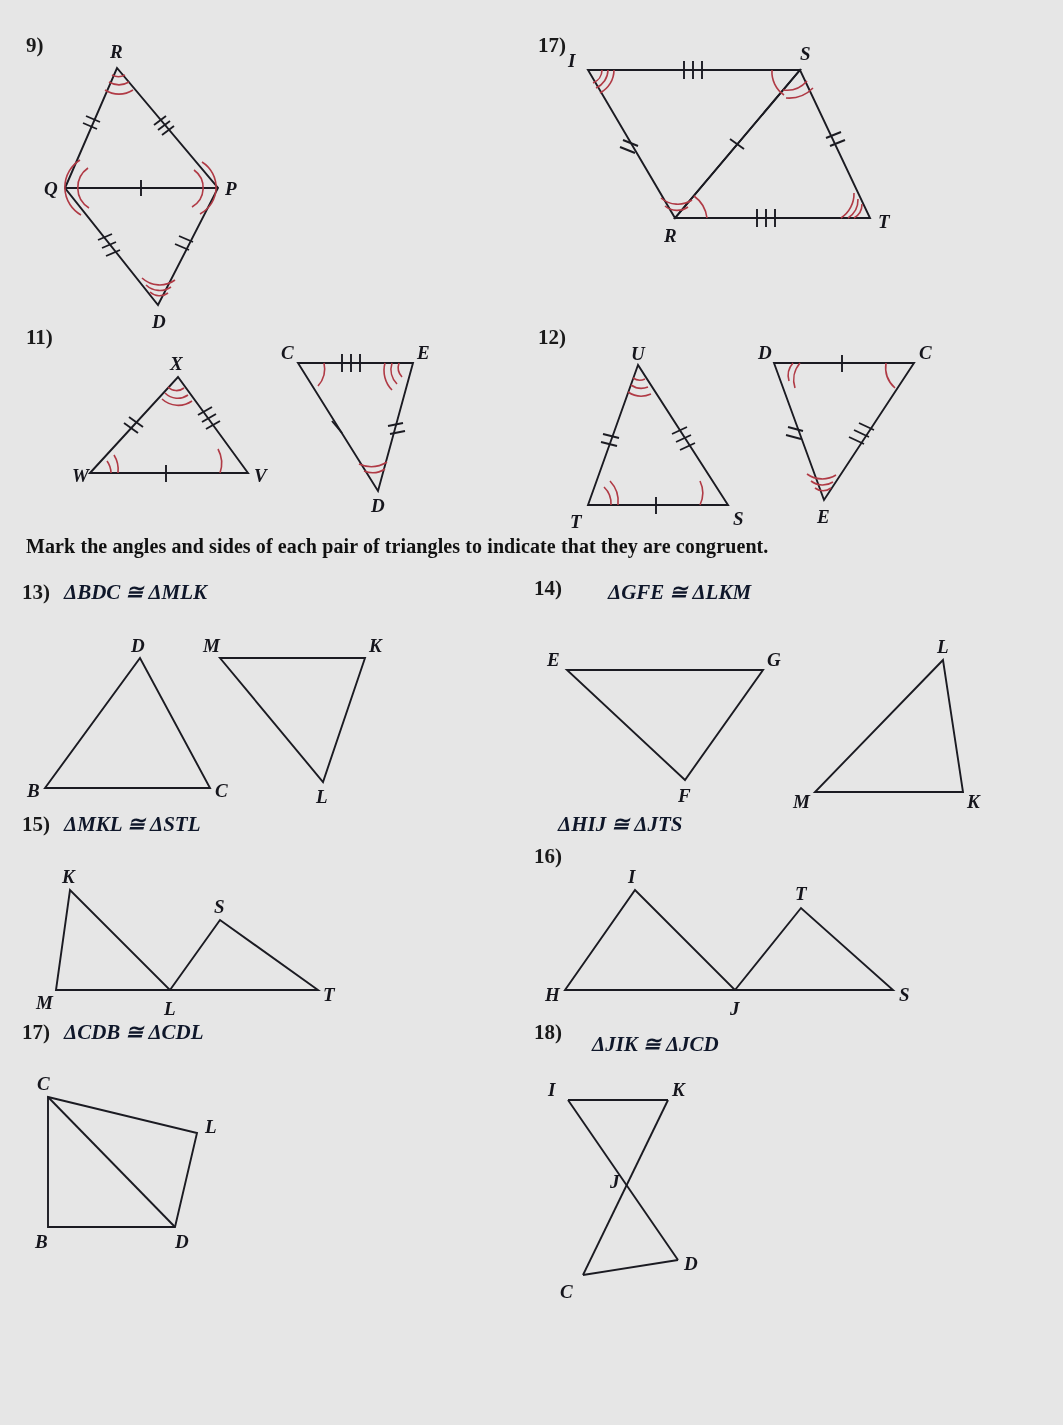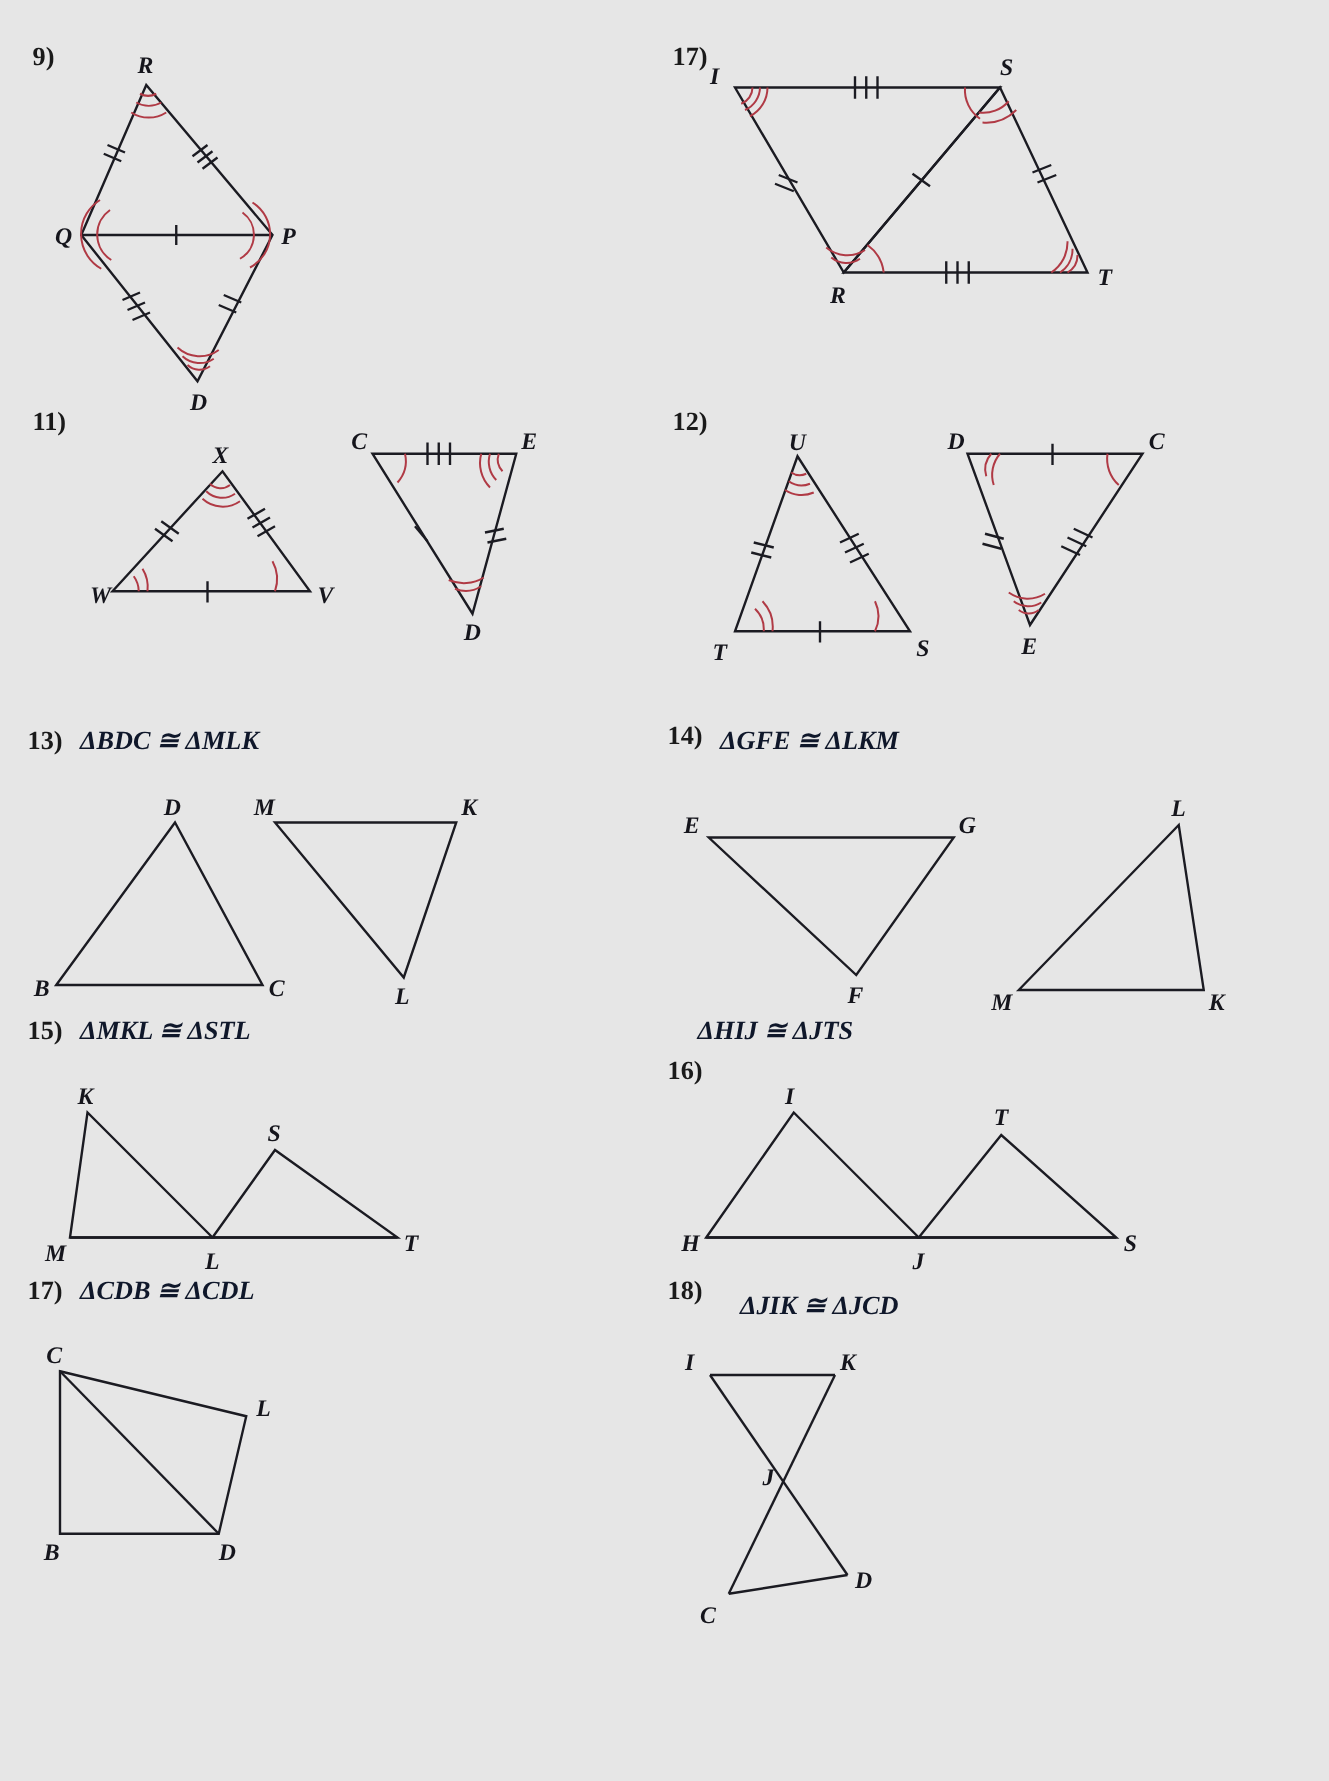--- a/index.html
+++ b/index.html
@@ -298,40 +298,41 @@
       <line x1="97" y1="75" x2="112" y2="82"></line>
       <line x1="92" y1="82" x2="107" y2="89"></line>
       <line x1="87" y1="89" x2="102" y2="96"></line>
     </g>
 
     <text class="lbl" x="-4" y="11">D</text>
     <text class="lbl" x="157" y="11">C</text>
     <text class="lbl" x="55" y="175">E</text>
   </svg>
 
+  <div class="instruction">Mark the angles and sides of each pair of triangles to indicate that they are congruent.</div>
 
   <div class="prob-num" style="left:22px; top:580px;">13)</div>
   <div class="prob-stmt" style="left:64px; top:580px;">ΔBDC ≅ ΔMLK</div>
 
   <svg class="fig" style="left:35px; top:640px;" width="350" height="160" viewBox="0 0 350 160">
 
     <path class="seg" d="M10,148 L105,18 L175,148 Z"></path>
 
     <path class="seg" d="M185,18 L330,18 L288,142 Z"></path>
 
     <text class="lbl" x="96" y="12">D</text>
     <text class="lbl" x="-8" y="157">B</text>
     <text class="lbl" x="180" y="157">C</text>
     <text class="lbl" x="168" y="12">M</text>
     <text class="lbl" x="334" y="12">K</text>
     <text class="lbl" x="281" y="163">L</text>
   </svg>
 
   <div class="prob-num" style="left:534px; top:576px;">14)</div>
-  <div class="prob-stmt" style="left:576px; top:580px;">ΔGFE ≅ ΔLKM</div>
+  <div class="prob-stmt" style="left:608px; top:580px;">ΔGFE ≅ ΔLKM</div>
 
   <svg class="fig" style="left:545px; top:640px;" width="440" height="170" viewBox="0 0 440 170">
 
     <path class="seg" d="M22,30 L218,30 L140,140 Z"></path>
 
     <path class="seg" d="M398,20 L270,152 L418,152 Z"></path>
 
     <text class="lbl" x="2" y="26">E</text>
     <text class="lbl" x="222" y="26">G</text>
     <text class="lbl" x="133" y="162">F</text>

